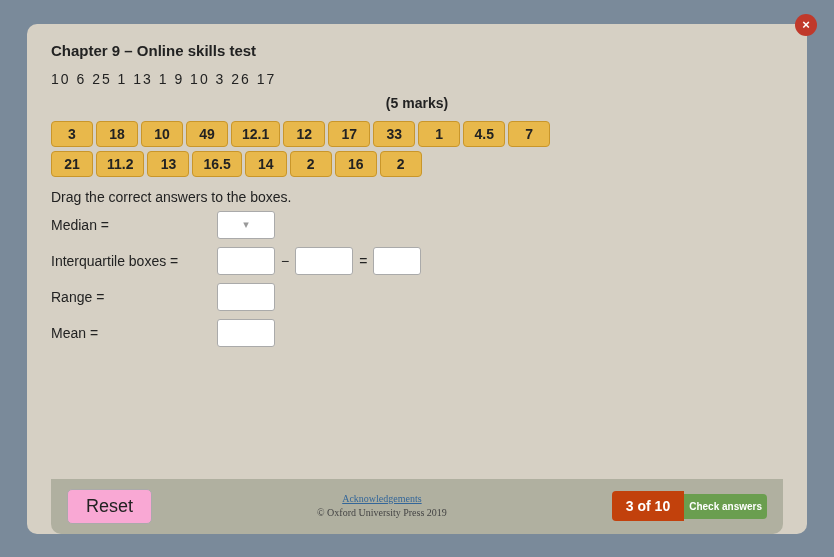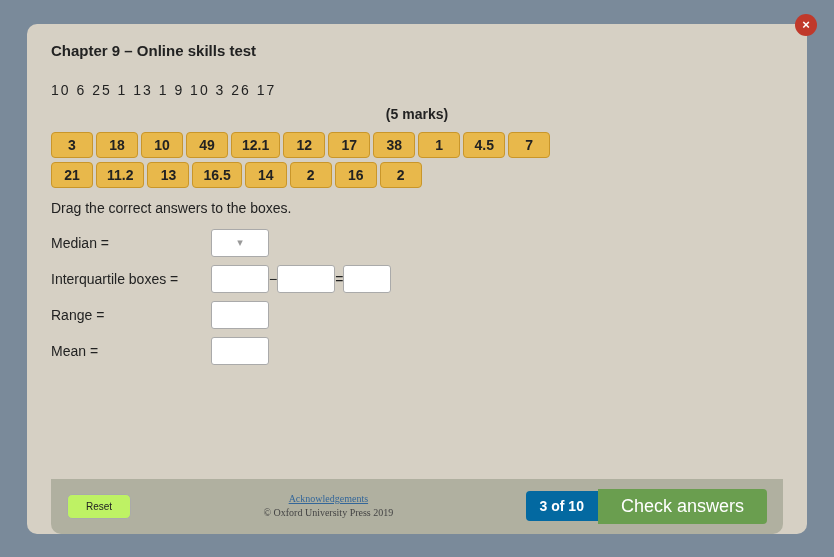--- a/index.html
+++ b/index.html
@@ -41,21 +41,21 @@
       font-size: 13px;
       font-weight: bold;
       cursor: pointer;
       z-index: 10;
     }
 
     .chapter-title {
       font-size: 15px;
       font-weight: bold;
       color: #222;
-      margin-bottom: 23px;
+      margin-bottom: 12px;
     }
 
     .question-text {
       font-size: 14px;
       color: #222;
       line-height: 1.5;
       margin-bottom: 4px;
     }
 
     .values-row {
@@ -96,26 +96,27 @@
       font-weight: bold;
       color: #222;
       cursor: grab;
       min-width: 42px;
       text-align: center;
     }
 
     .drag-instruction {
       font-size: 14px;
       color: #222;
-      margin-bottom: 13px;
+      margin-bottom: 6px;
     }
 
     .equation-row {
       display: flex;
       align-items: center;
+      gap: 6px;
       margin-bottom: 8px;
       font-size: 14px;
       color: #222;
     }
 
     .eq-label {
       min-width: 160px;
       font-size: 14px;
       color: #222;
     }
@@ -147,25 +148,25 @@
       background: #b0b0a0;
       border-radius: 0 0 10px 10px;
       padding: 10px 16px;
       display: flex;
       align-items: center;
       justify-content: space-between;
       height: 55px;
     }
 
     .reset-btn {
-      background: #bef264;
+      background: #f9a8d4;
       border: 1px solid #aaa;
       border-radius: 5px;
       padding: 6px 18px;
-      font-size: 10px;
+      font-size: 18px;
       cursor: pointer;
       color: #222;
     }
 
     .footer-center {
       font-size: 10px;
       color: #444;
       text-align: center;
       line-height: 1.4;
       font-family: Liberation Serif, serif;
@@ -177,37 +178,37 @@
       font-size: 10px;
     }
 
     .footer-right {
       display: flex;
       align-items: center;
       gap: 0;
     }
 
     .progress-badge {
-      background: #0369a1;
+      background: #c2410c;
       color: white;
       border-radius: 4px 0 0 4px;
       padding: 7px 14px;
       font-size: 14px;
       font-weight: bold;
     }
 
     .check-answers-btn {
       background: #6a9e4f;
       color: white;
       border: none;
       border-radius: 0 4px 4px 0;
-      padding: 7px 23px;
-      font-size: 18px;
+      padding: 7px 5px;
+      font-size: 10px;
       cursor: pointer;
-      font-weight: normal;
+      font-weight: bold;
     }
 
     .drop-box-filled {
       width: 58px;
       height: 28px;
       background: white;
       border: 1px solid #aaa;
       border-radius: 3px;
       display: flex;
       align-items: center;
@@ -232,21 +233,21 @@
 
   <div class="tiles-area">
     <div class="tile-row" id="tile-row-1">
         <div class="tile">3</div>
         <div class="tile">18</div>
         <div class="tile">10</div>
         <div class="tile">49</div>
         <div class="tile">12.1</div>
         <div class="tile">12</div>
         <div class="tile">17</div>
-        <div class="tile">38</div>
+        <div class="tile">33</div>
         <div class="tile">1</div>
         <div class="tile">4.5</div>
         <div class="tile">7</div>
       </div>
     <div class="tile-row" id="tile-row-2">
         <div class="tile">21</div>
         <div class="tile">11.2</div>
         <div class="tile">13</div>
         <div class="tile">16.5</div>
         <div class="tile">14</div>

